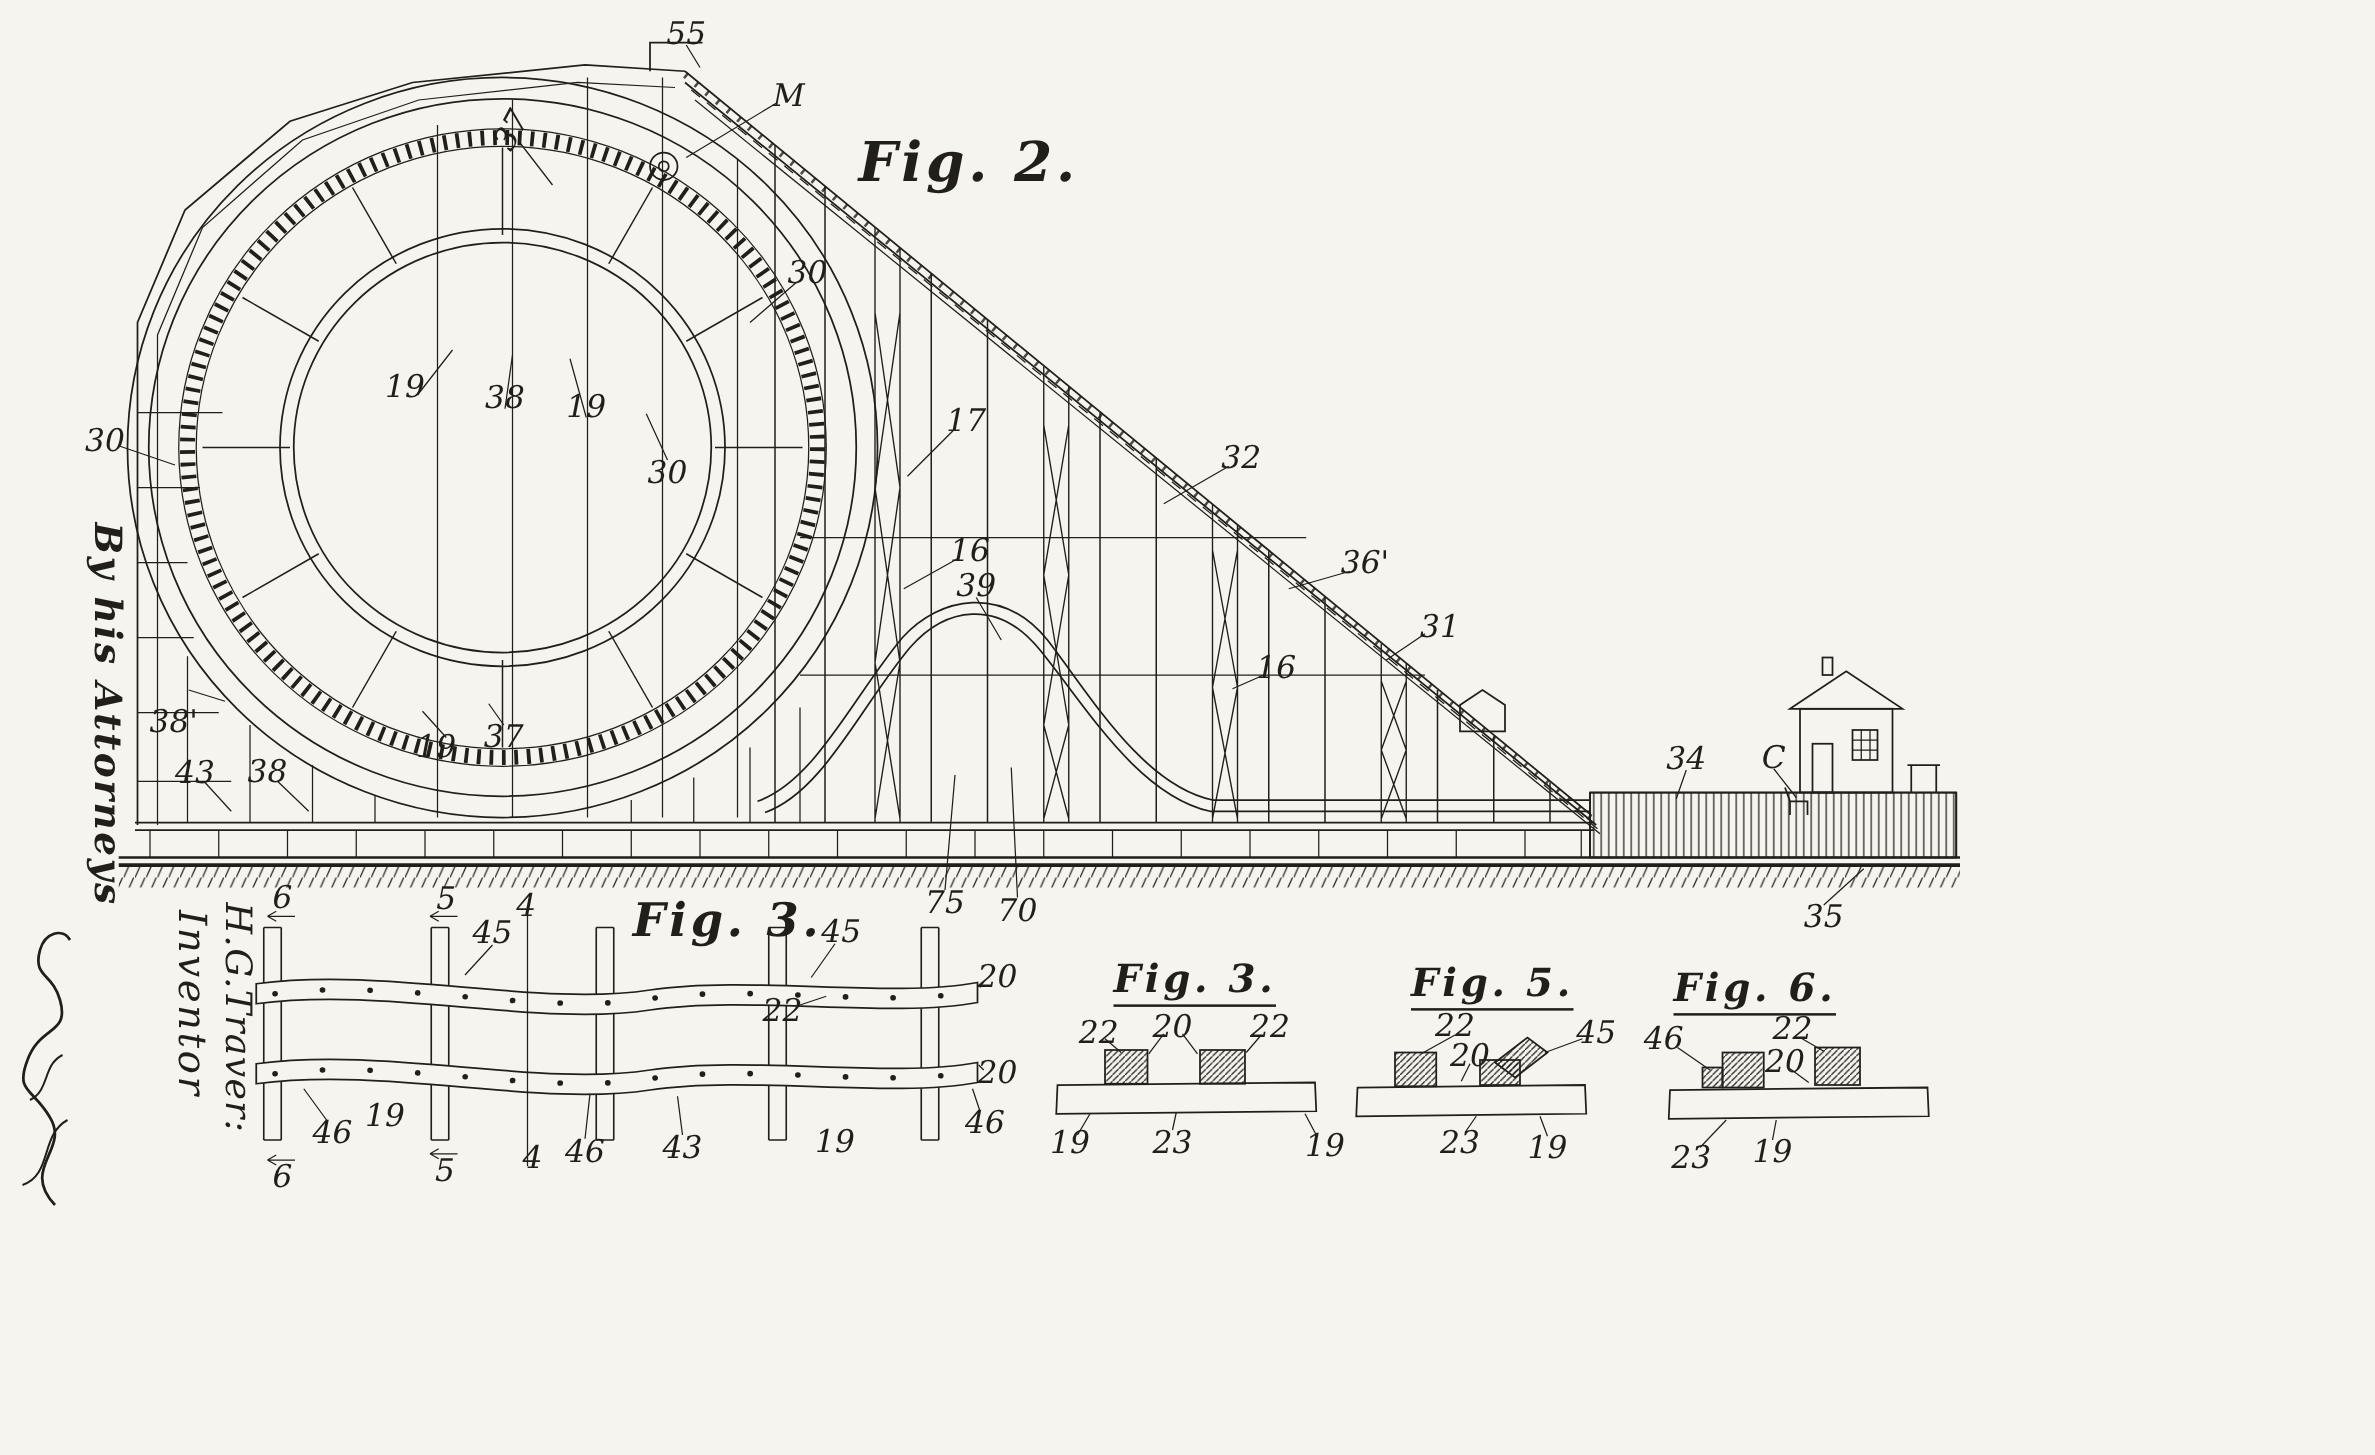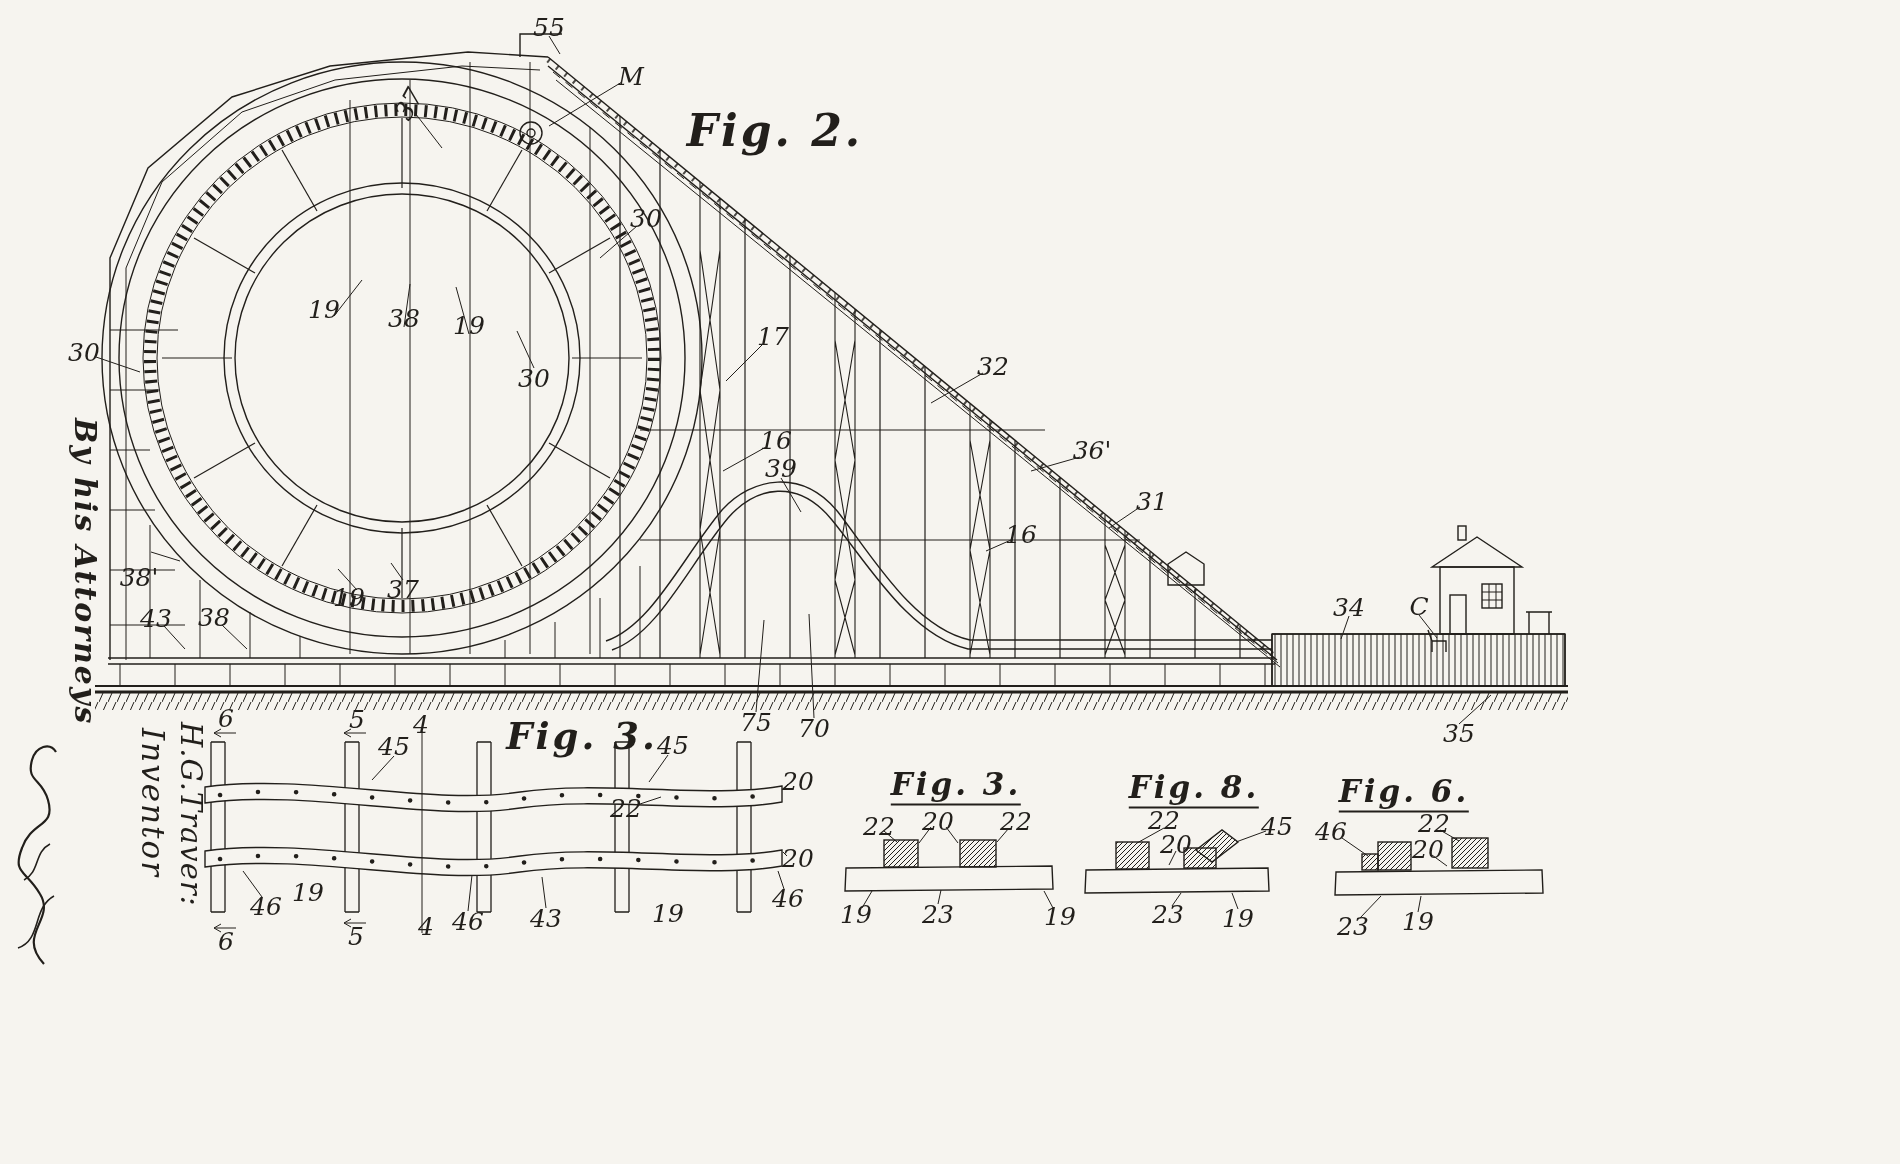--- a/index.html
+++ b/index.html
@@ -179,21 +179,21 @@
 
   <g stroke="#221f1b" fill="none" stroke-width="2.2">
     <path d="M44 964 C16 934 56 920 40 894 C26 870 12 874 22 848 C32 820 56 828 48 800 C42 778 26 782 32 760 C36 746 50 742 56 752"></path>
     <path d="M18 948 C42 940 32 908 54 896 M24 880 C40 872 34 852 50 844" stroke-width="1.6"></path>
   </g>
 </svg>
 
 <div class="figtitle t2" style="left:775px;top:131px;">Fig. 2.</div>
 <div class="figtitle t3" style="left:582px;top:736px;">Fig. 3.</div>
 <div class="figtitle t456" style="left:956px;top:787px;">Fig. 3.</div>
-<div class="figtitle t456" style="left:1194px;top:790px;">Fig. 8.</div>
+<div class="figtitle t456" style="left:1194px;top:790px;">Fig. 5.</div>
 <div class="figtitle t456" style="left:1404px;top:794px;text-align:right;">Fig. 6.</div>
 
 <span class="num" style="left:549px;top:27px;">55</span>
 <span class="num" style="left:631px;top:76px;">M</span>
 <span class="num rot" style="left:409px;top:104px;">37</span>
 <span class="num" style="left:646px;top:218px;">30</span>
 <span class="num" style="left:324px;top:309px;">19</span>
 <span class="num" style="left:404px;top:318px;">38</span>
 <span class="num" style="left:469px;top:325px;">19</span>
 <span class="num" style="left:84px;top:352px;">30</span>

